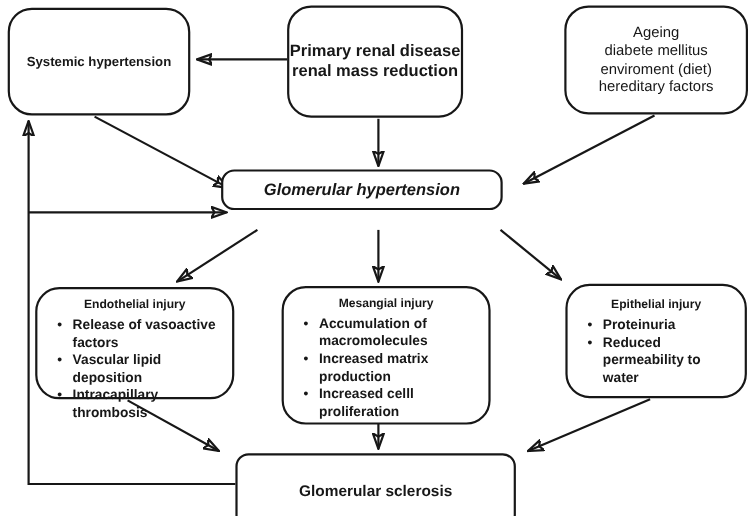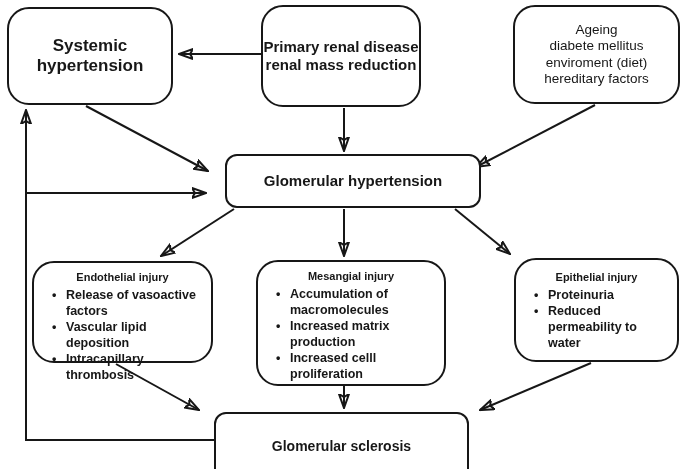--- a/index.html
+++ b/index.html
@@ -34,24 +34,24 @@
     display: flex;
     flex-direction: column;
     align-items: center;
     justify-content: center;
     text-align: center;
     line-height: 1.2;
   }
   .box.round-lg { border-radius: 22px; }
   .box.round-md { border-radius: 12px; border-width: 2px; }
   .bold { font-weight: bold; }
-  .box-systemic       { left: 7px;   top: 7px;   width: 166px; height: 98px;  font-size: 17px; }
+  .box-systemic       { left: 7px;   top: 7px;   width: 166px; height: 98px;  font-size: 12px; }
   .box-primary        { left: 261px; top: 5px;   width: 160px; height: 102px; font-size: 15px; }
   .box-ageing         { left: 513px; top: 5px;   width: 167px; height: 99px;  font-size: 13.5px; font-weight: normal; line-height: 1.22; }
-  .box-glomhtn        { left: 225px; top: 154px; width: 256px; height: 54px;  font-size: 15px; }
+  .box-glomhtn        { left: 201px; top: 154px; width: 256px; height: 37px;  font-size: 15px; font-style: italic; }
   .box-sclerosis      { left: 214px; top: 412px; width: 255px; height: 68px;  font-size: 14px; }
   .injury {
     justify-content: flex-start;
     align-items: stretch;
     text-align: left;
     padding: 8px 6px 6px 6px;
     font-size: 12.5px;
     font-weight: bold;
   }
   .box-endothelial { left: 32px;  top: 261px; width: 181px; height: 102px; }

